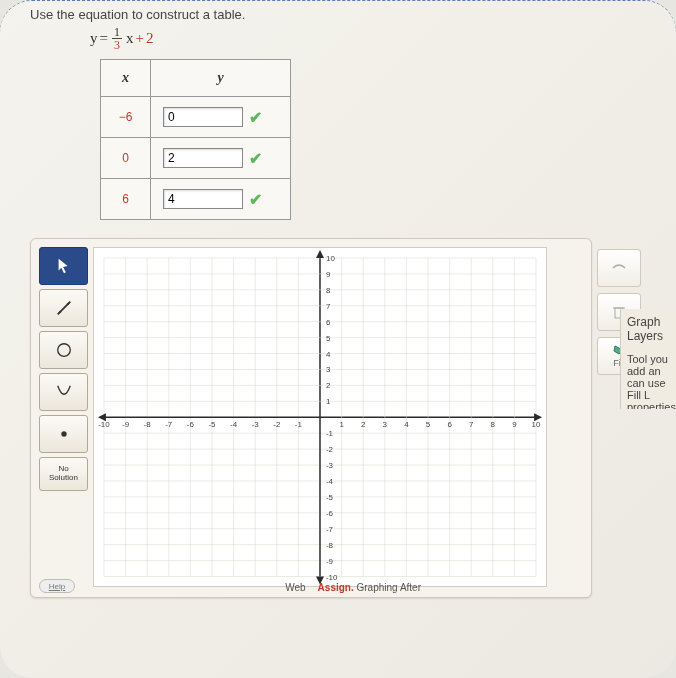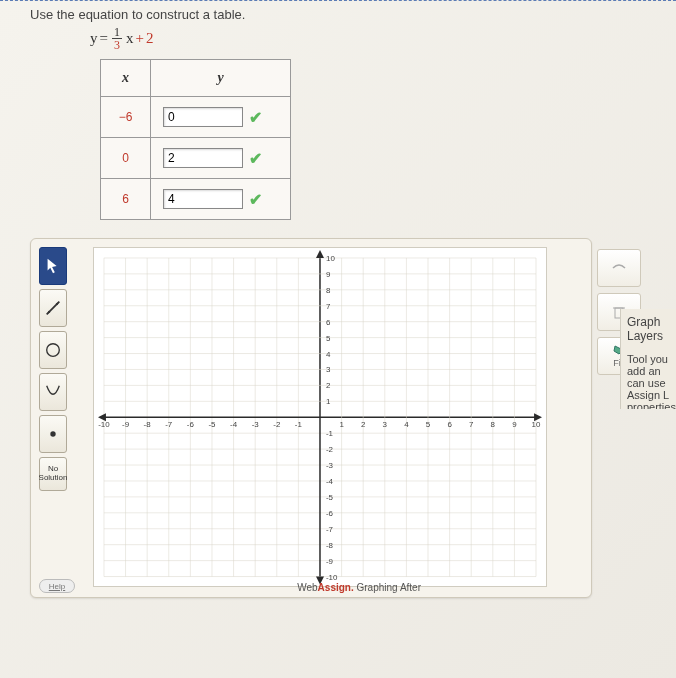--- a/index.html
+++ b/index.html
@@ -13,20 +13,21 @@
   font-size: 12px;
   color: #333;
 }
 .page {
   background: linear-gradient(135deg, #f5f3ed 0%, #ece9e2 100%);
   width: 100%;
   height: 100%;
   padding: 6px 0 0 30px;
   border-top: 1px dashed #5a7bb5;
   position: relative;
+  border-radius: 32px;
 }
 .instruction { font-size: 13px; color: #444; margin-bottom: 4px; }
 .equation {
   font-family: 'Times New Roman', serif;
   font-size: 15px;
   margin-left: 60px;
   margin-bottom: 8px;
   display: flex;
   align-items: center;
   gap: 2px;
@@ -91,21 +92,21 @@
   padding: 8px;
 }
 .toolbar {
   float: left;
   width: 46px;
   display: flex;
   flex-direction: column;
   gap: 4px;
 }
 .tool-btn {
-  width: 28px;
+  width: 49px;
   height: 38px;
   border: 1px solid #b0a998;
   border-radius: 3px;
   background: linear-gradient(#fbfaf5, #ebe7db);
   display: flex;
   align-items: center;
   justify-content: center;
   font-size: 14px;
   cursor: pointer;
   color: #333;
@@ -181,21 +182,21 @@
 }
 .side-panel .hdr { font-size: 12px; margin-bottom: 10px; }
 
 .footer-brand {
   position: absolute;
   bottom: 4px;
   right: 170px;
   font-size: 10px;
   color: #555;
 }
-.footer-brand b { color: #c0392b; }
+.footer-brand b { color: #c0392b; margin-left: 12px; }
 .help-btn {
   position: absolute;
   left: 8px;
   bottom: 4px;
   width: 36px;
   height: 14px;
   border-radius: 7px;
   border: 1px solid #bbb;
   background: #eee;
   font-size: 8px;
@@ -415,16 +416,16 @@
     <div class="help-btn">Help</div>
 
     <div class="footer-brand">
       <span>Web</span><b>Assign.</b><span> Graphing After</span>
     </div>
   </div>
 
   <div class="side-panel">
     <div class="hdr">Graph Layers</div>
     <div>Tool you add an</div>
-    <div>can use Assign L</div>
+    <div>can use Fill L</div>
     <div>properties</div>
   </div>
 </div>
 
 </body></html>

